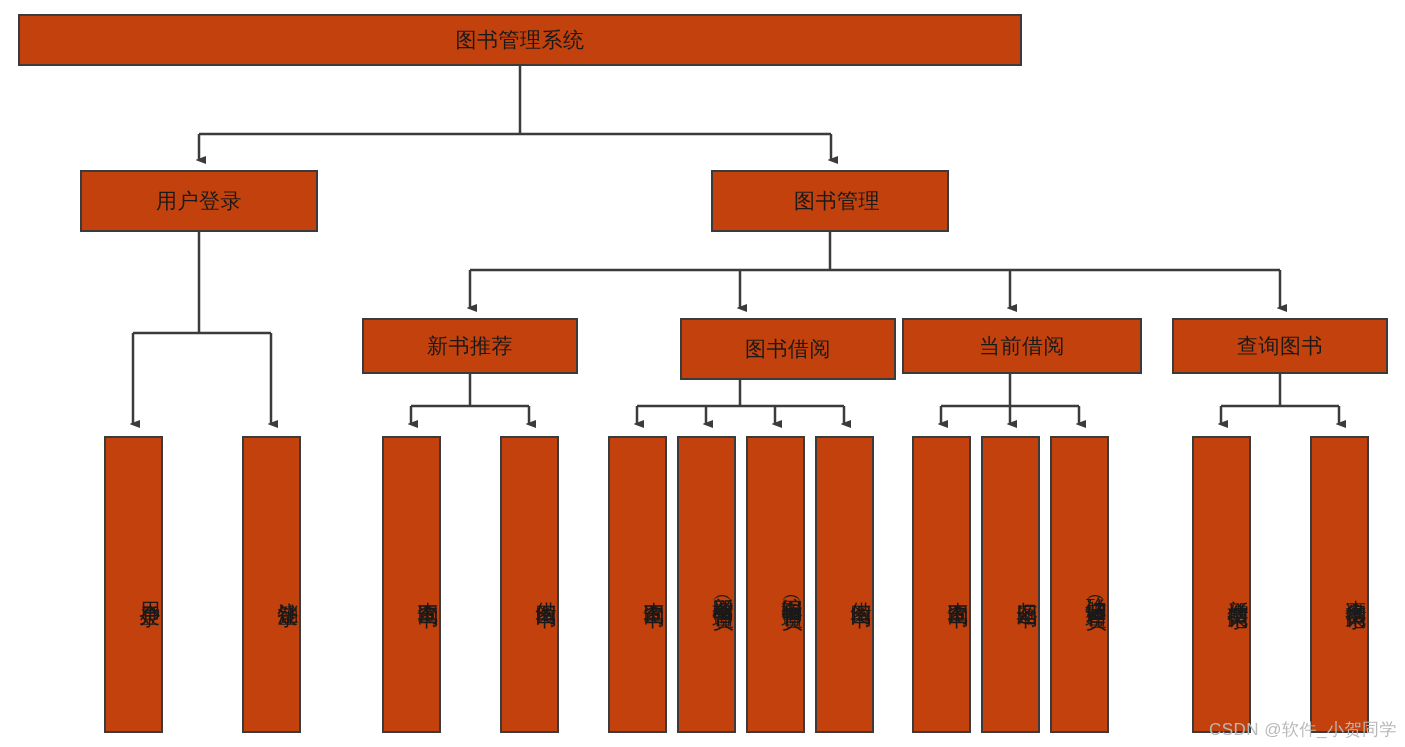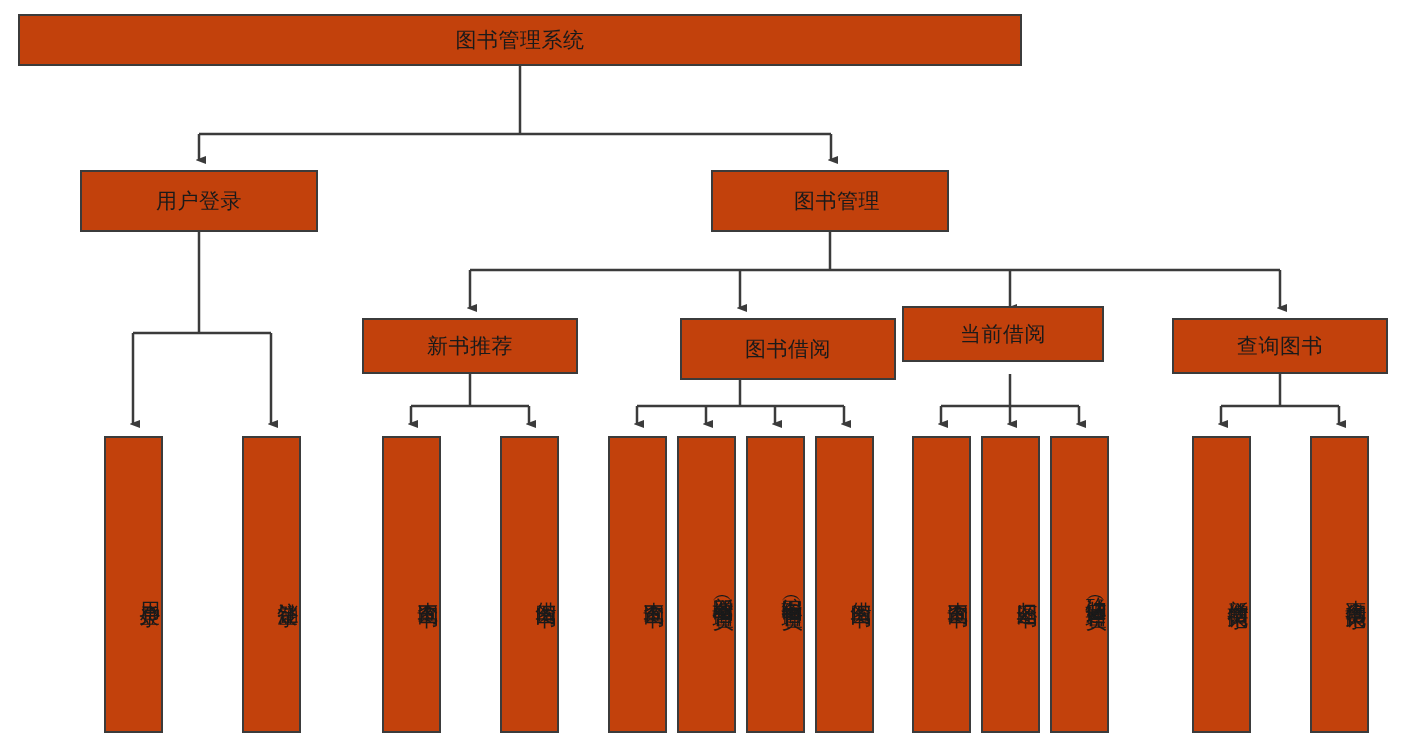--- a/index.html
+++ b/index.html
@@ -132,21 +132,21 @@
   </div>
 
   <div class="node horiz" style="left:362px; top:318px; width:216px; height:56px;">
     <span>新书推荐</span>
   </div>
 
   <div class="node horiz" style="left:632px; top:318px; width:216px; height:62px;margin-left:48px;">
     <span>图书借阅</span>
   </div>
 
-  <div class="node horiz" style="left:902px; top:306px; width:202px; height:56px;">
+  <div class="node horiz" style="left:902px; top:318px; width:240px; height:56px;">
     <span>当前借阅</span>
   </div>
 
   <div class="node horiz" style="left:1172px; top:318px; width:216px; height:56px;">
     <span>查询图书</span>
   </div>
 
   <div class="node vert" style="left:104px; top:436px; width:59px; height:297px;">
     <span class="vtext">用户登录</span>
   </div>
@@ -192,14 +192,15 @@
   </div>
 
   <div class="node vert" style="left:1192px; top:436px; width:59px; height:297px;">
     <span class="vtext">新增借阅记录</span>
   </div>
 
   <div class="node vert" style="left:1310px; top:436px; width:59px; height:297px;">
     <span class="vtext">查询借阅记录</span>
   </div>
 
+  <div class="watermark">CSDN @软件_小贺同学</div>
 
 </div>
 
 </body></html>

